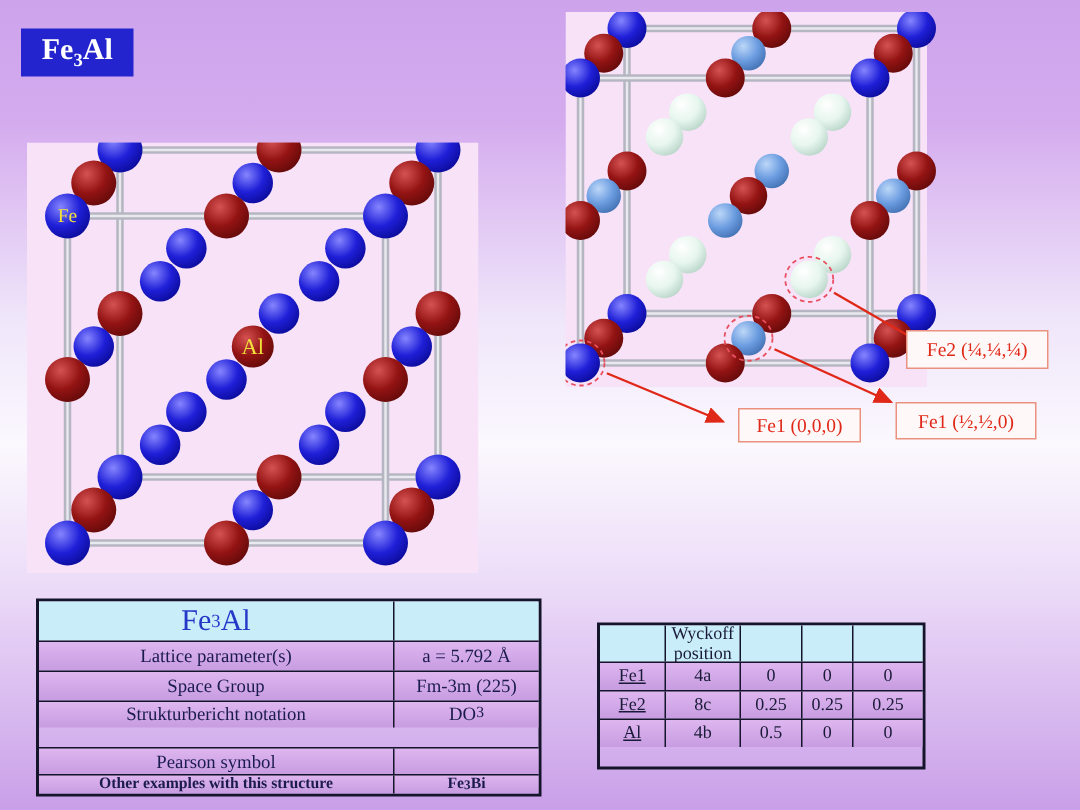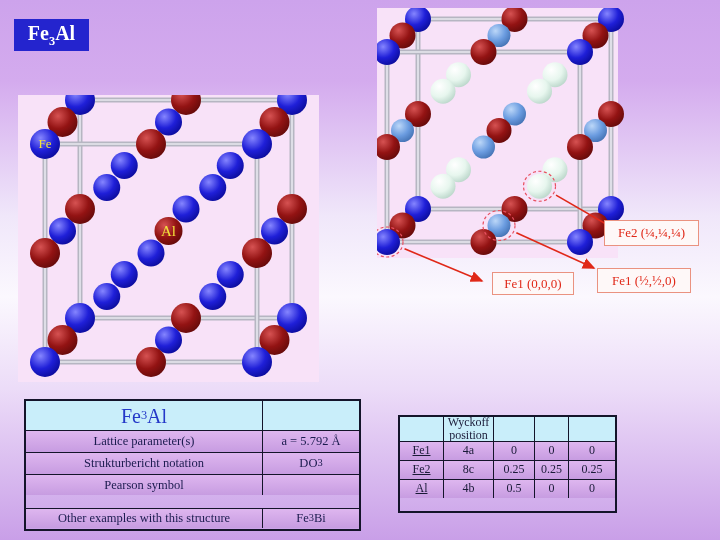--- a/index.html
+++ b/index.html
@@ -33,21 +33,21 @@
     border:2px solid #14142a; box-sizing:border-box; display:flex; flex-direction:column;
     color:#1b1b4e;
   }
   .info-header { height:29px; background:#c9eefa; display:flex; }
   .info-row    { display:flex; border-top:1px solid #14142a;
                  background:linear-gradient(180deg,#deb6ef 0%, #c79ce1 100%); }
   .info-row:nth-child(2) { height:21px; }
   .info-row:nth-child(3) { height:21px; }
   .info-row:nth-child(4) { height:20px; }
   .info-row:nth-child(5) { height:19px;margin-top:13px; }
-  .info-row:nth-child(6) { height:13px; }
+  .info-row:nth-child(6) { height:13px;font-weight:bold; }
   .info-cell-label { flex:0 0 236px; border-right:1px solid #14142a;
                      display:flex; align-items:center; justify-content:center;
                      font-size:12.5px; line-height:1; }
   .info-cell-value { flex:1; display:flex; align-items:center; justify-content:center;
                      font-size:12.5px; line-height:1; }
   .info-row:nth-child(6) .info-cell-label,
   .info-row:nth-child(6) .info-cell-value { font-size:10.5px; }
   .tbl-title { font-size:20px; color:#2438c8; }
   
   .wyckoff-table {
@@ -261,20 +261,24 @@
           <span>Al</span>
         </div>
       <div class="info-cell-value"></div>
     </div>
 
   <div class="info-row">
         <div class="info-cell-label">Lattice parameter(s)</div>
         <div class="info-cell-value">a = 5.792 Å</div>
       </div>
       <div class="info-row">
+        <div class="info-cell-label">Space Group</div>
+        <div class="info-cell-value">Fm-3m (225)</div>
+      </div>
+      <div class="info-row">
         <div class="info-cell-label">Strukturbericht notation</div>
         <div class="info-cell-value">
           <span>DO</span>
           <sub>3</sub>
           <span></span>
         </div>
       </div>
       <div class="info-row">
         <div class="info-cell-label">Pearson symbol</div>
       </div>

